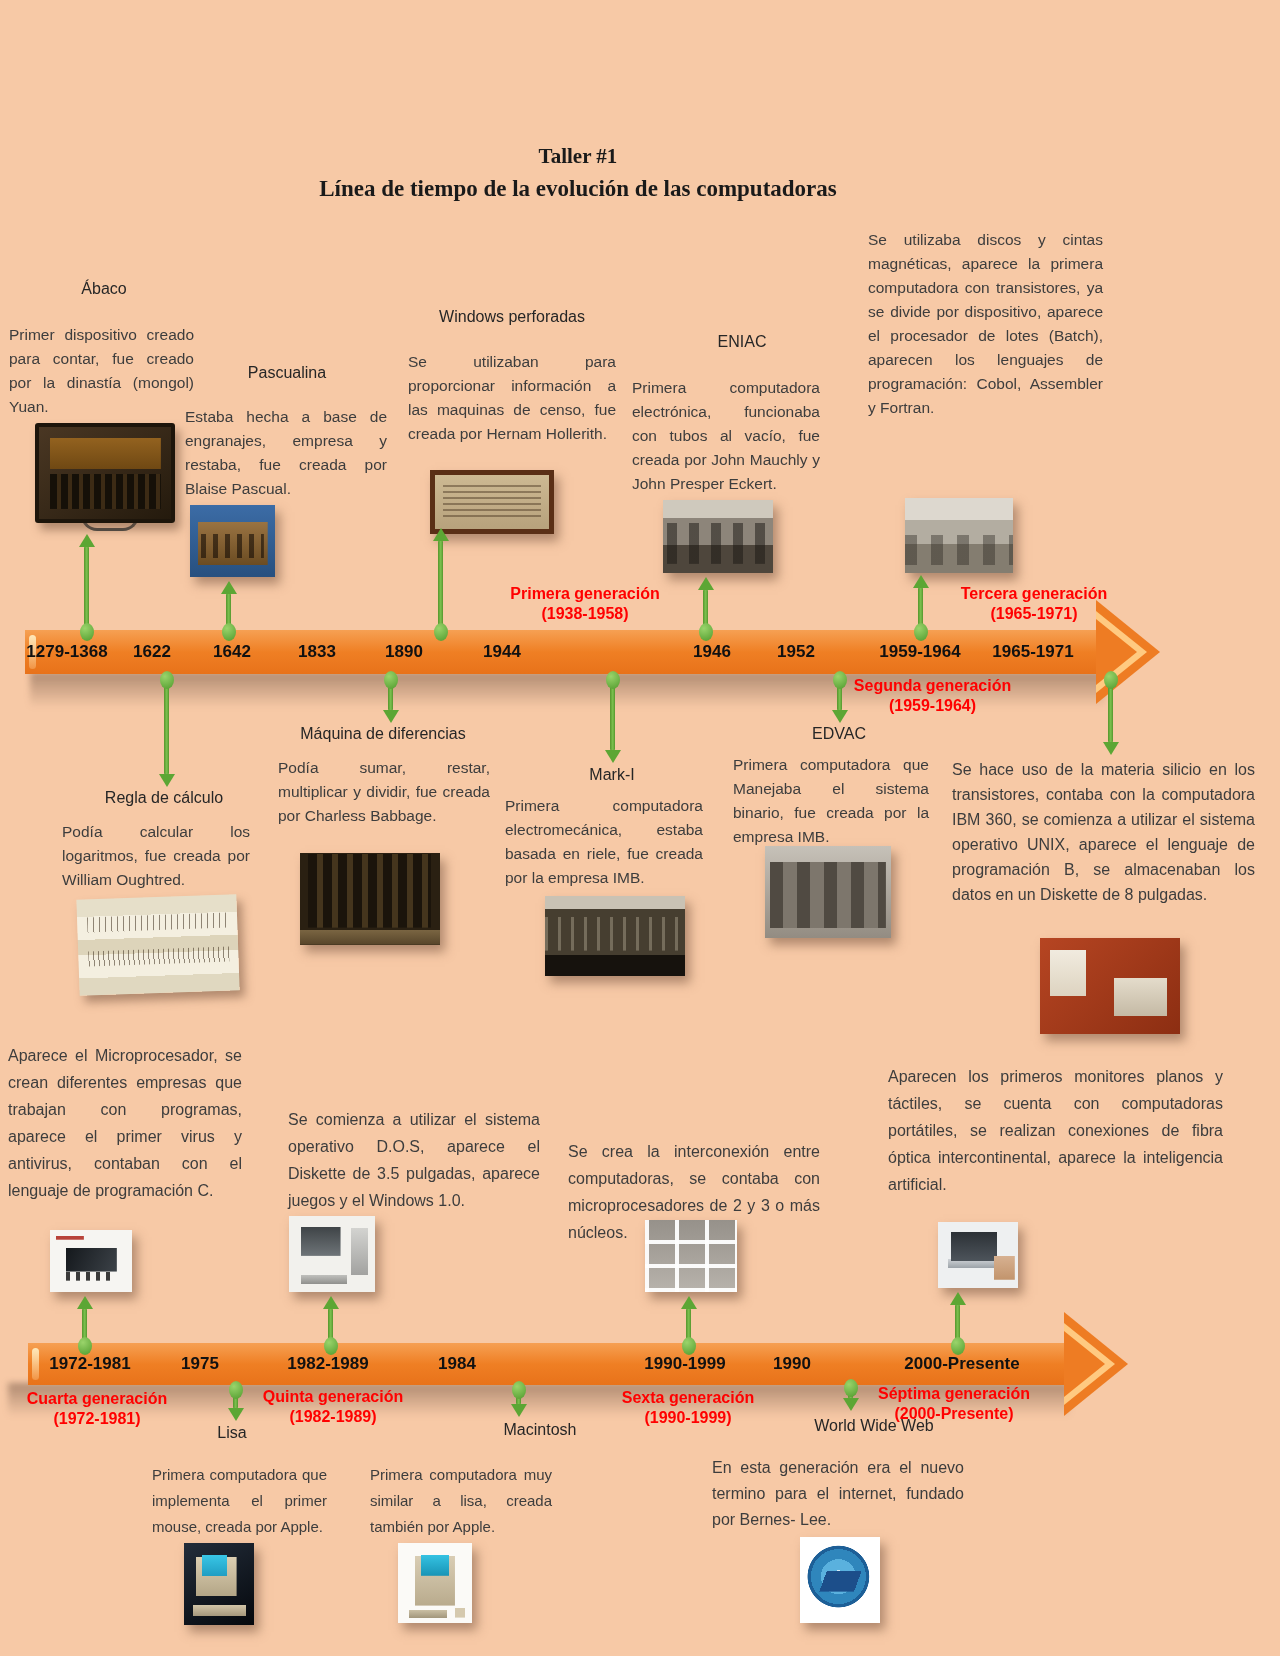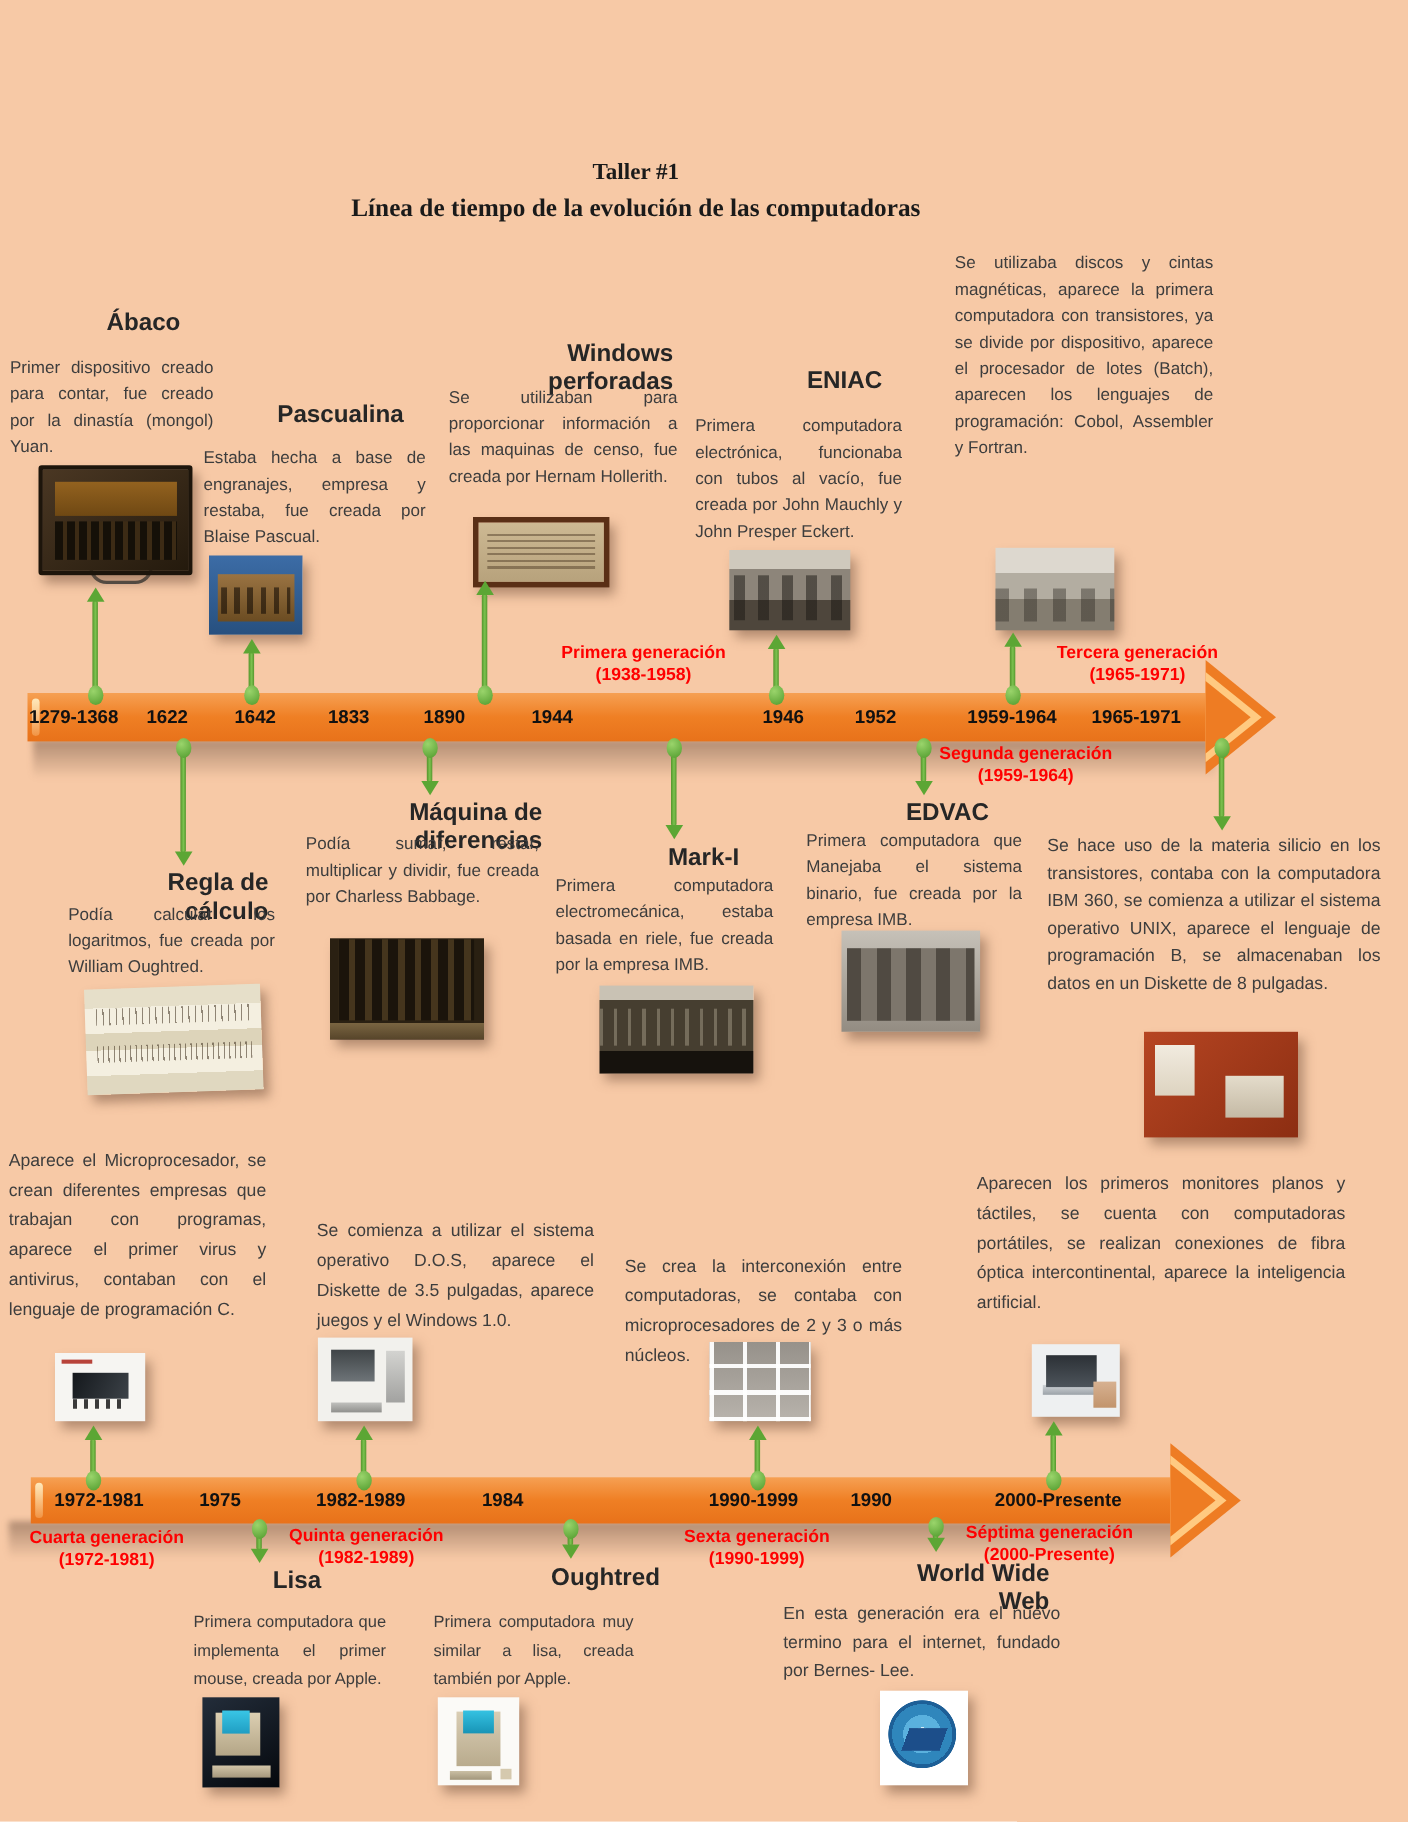--- a/index.html
+++ b/index.html
@@ -2,25 +2,25 @@
 <html><head>
 <meta charset="utf-8">
 <style>
   html,body{margin:0;padding:0;}
   .page{position:relative;width:1280px;height:1656px;background:#f7c9a6;overflow:hidden;
         font-family:"Liberation Sans",sans-serif;}
   .title{position:absolute;left:98px;width:960px;text-align:center;font-family:"Liberation Serif",serif;
          font-weight:bold;color:#1a1a1a;}
   .title.t1{top:144px;font-size:21px;}
   .title.t2{top:176px;font-size:23px;}
-  .h{position:absolute;font-weight:bold;font-size:22px;color:#262626;text-align:right;z-index:2;}
+  .h{position:absolute;font-weight:normal;font-size:16px;color:#262626;text-align:center;z-index:2;}
   .t{position:absolute;font-size:15.5px;line-height:24px;color:#3d3d3d;text-align:justify;z-index:2;}
   .t.b26{font-size:16px;line-height:25px;}
   .t.b27{font-size:16px;line-height:27px;}
-  .t.sm{font-size:15px;line-height:26px;margin-left:24px;}
+  .t.sm{font-size:15px;line-height:26px;}
   .t.w26{font-size:16px;line-height:26px;}
   .red{position:absolute;color:#ff0000;font-weight:bold;font-size:16px;line-height:20px;text-align:center;z-index:2;}
   .tl-date{position:absolute;transform:translateX(-50%);font-weight:bold;font-size:17px;color:#111;z-index:3;}
   
   .tl-bar{position:absolute;background:linear-gradient(180deg,#f6a053 0%,#ef7f24 50%,#e8721a 100%);z-index:2;}
   .tl-bar .notch{position:absolute;left:4px;top:5px;bottom:5px;width:7px;border-radius:4px;
         background:linear-gradient(180deg,rgba(255,236,192,.95),rgba(255,205,145,.35));}
   .tl-head{position:absolute;z-index:2;width:66px;height:104px;}
   .tl-head .tri{position:absolute;width:0;height:0;}
   .tl-head .a{left:0;top:0;border-top:52px solid transparent;border-bottom:52px solid transparent;border-left:64px solid #ee7c23;}
@@ -252,21 +252,21 @@
     <div>Séptima generación</div>
     <div>(2000-Presente)</div>
   </div>
 
   <div class="conn down" style="left:233px;top:1388px;height:21px"></div>
   <div class="h" style="left:172px;top:1424px;width:120px">Lisa</div>
   <div class="t sm" style="left:152px;top:1462px;width:175px">Primera computadora que implementa el primer mouse, creada por Apple.</div>
   <div class="ph ph-lisa" style="left:184px;top:1543px;width:70px;height:82px"></div>
 
   <div class="conn down" style="left:516px;top:1388px;height:17px"></div>
-  <div class="h" style="left:480px;top:1421px;width:120px">Oughtred</div>
+  <div class="h" style="left:480px;top:1421px;width:120px">Macintosh</div>
   <div class="t sm" style="left:370px;top:1462px;width:182px">Primera computadora muy similar a lisa, creada también por Apple.</div>
   <div class="ph ph-mac" style="left:398px;top:1543px;width:74px;height:80px"></div>
 
   <div class="conn down" style="left:848px;top:1386px;height:13px"></div>
   <div class="h" style="left:794px;top:1417px;width:160px">World Wide Web</div>
   <div class="t w26" style="left:712px;top:1455px;width:252px">En esta generación era el nuevo termino para el internet, fundado por Bernes- Lee.</div>
   <div class="ph ph-www" style="left:800px;top:1537px;width:80px;height:86px"></div>
 
 </div>
 

